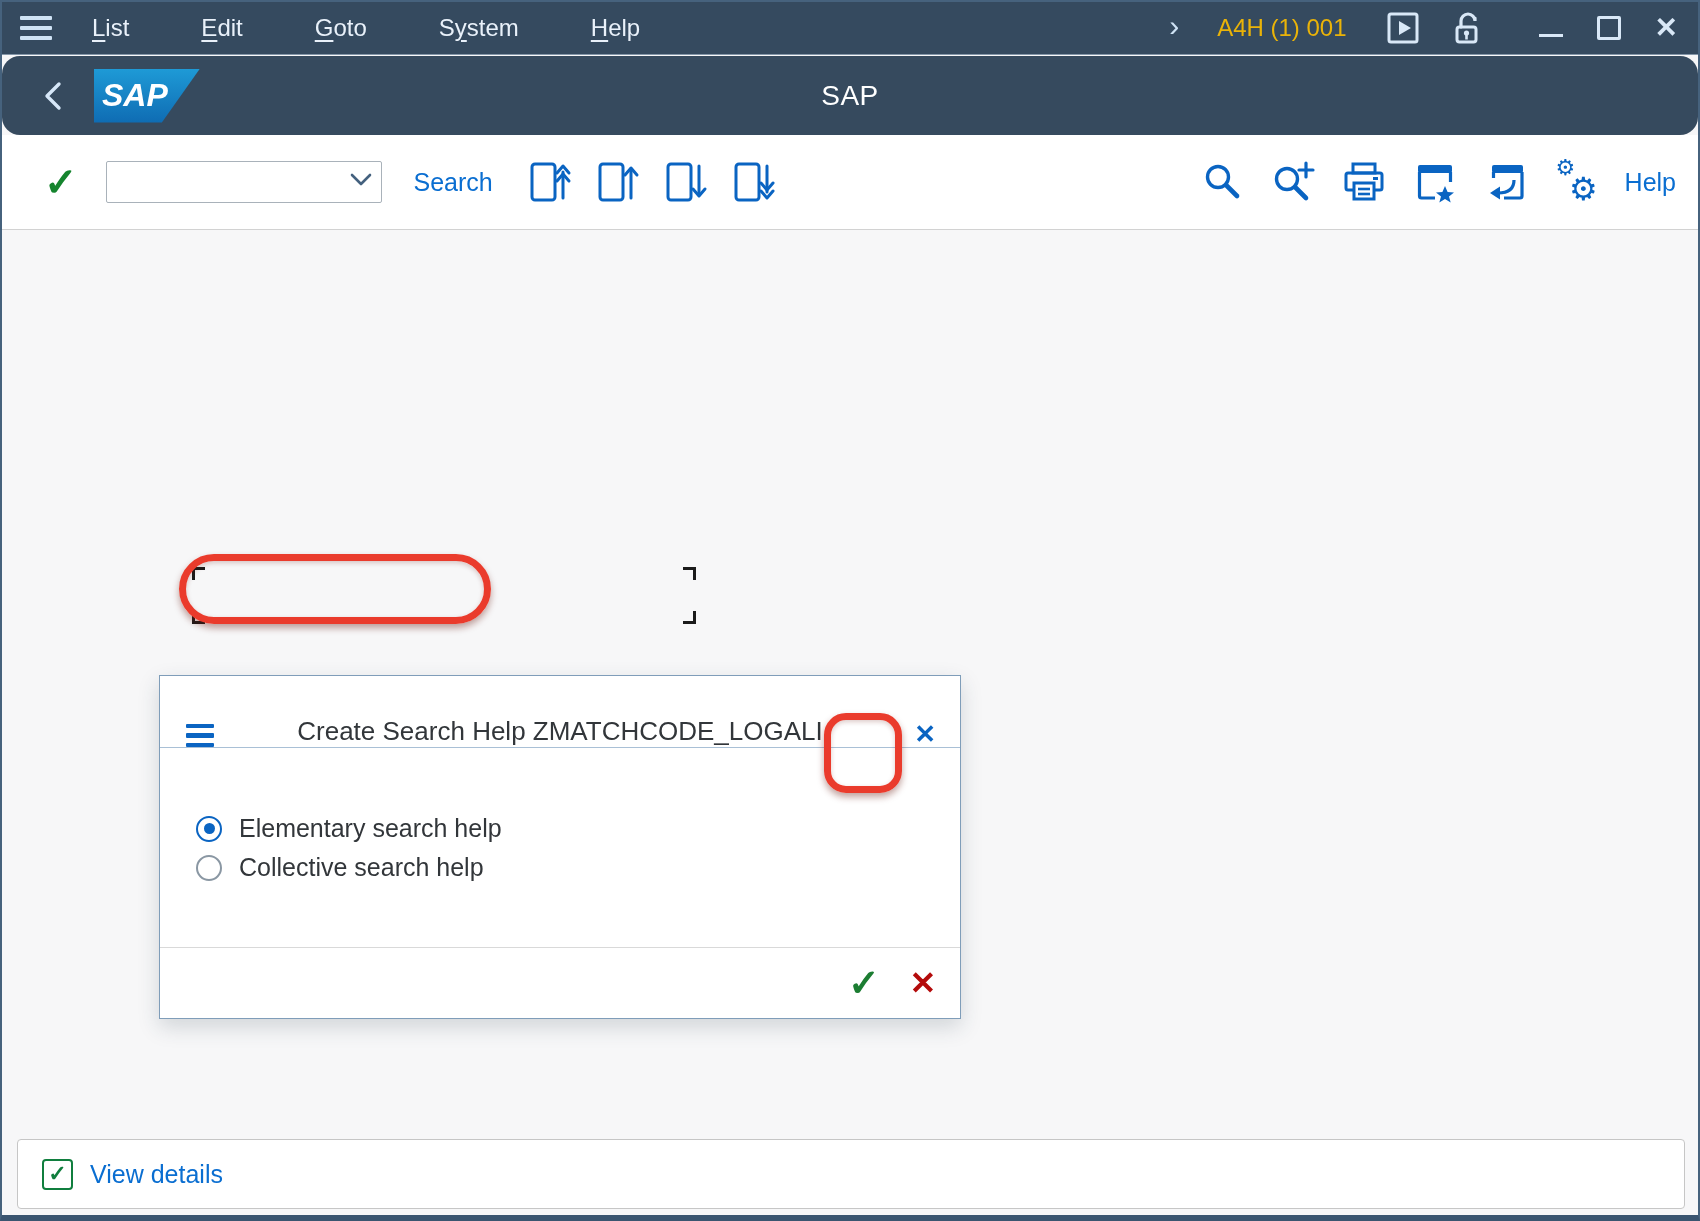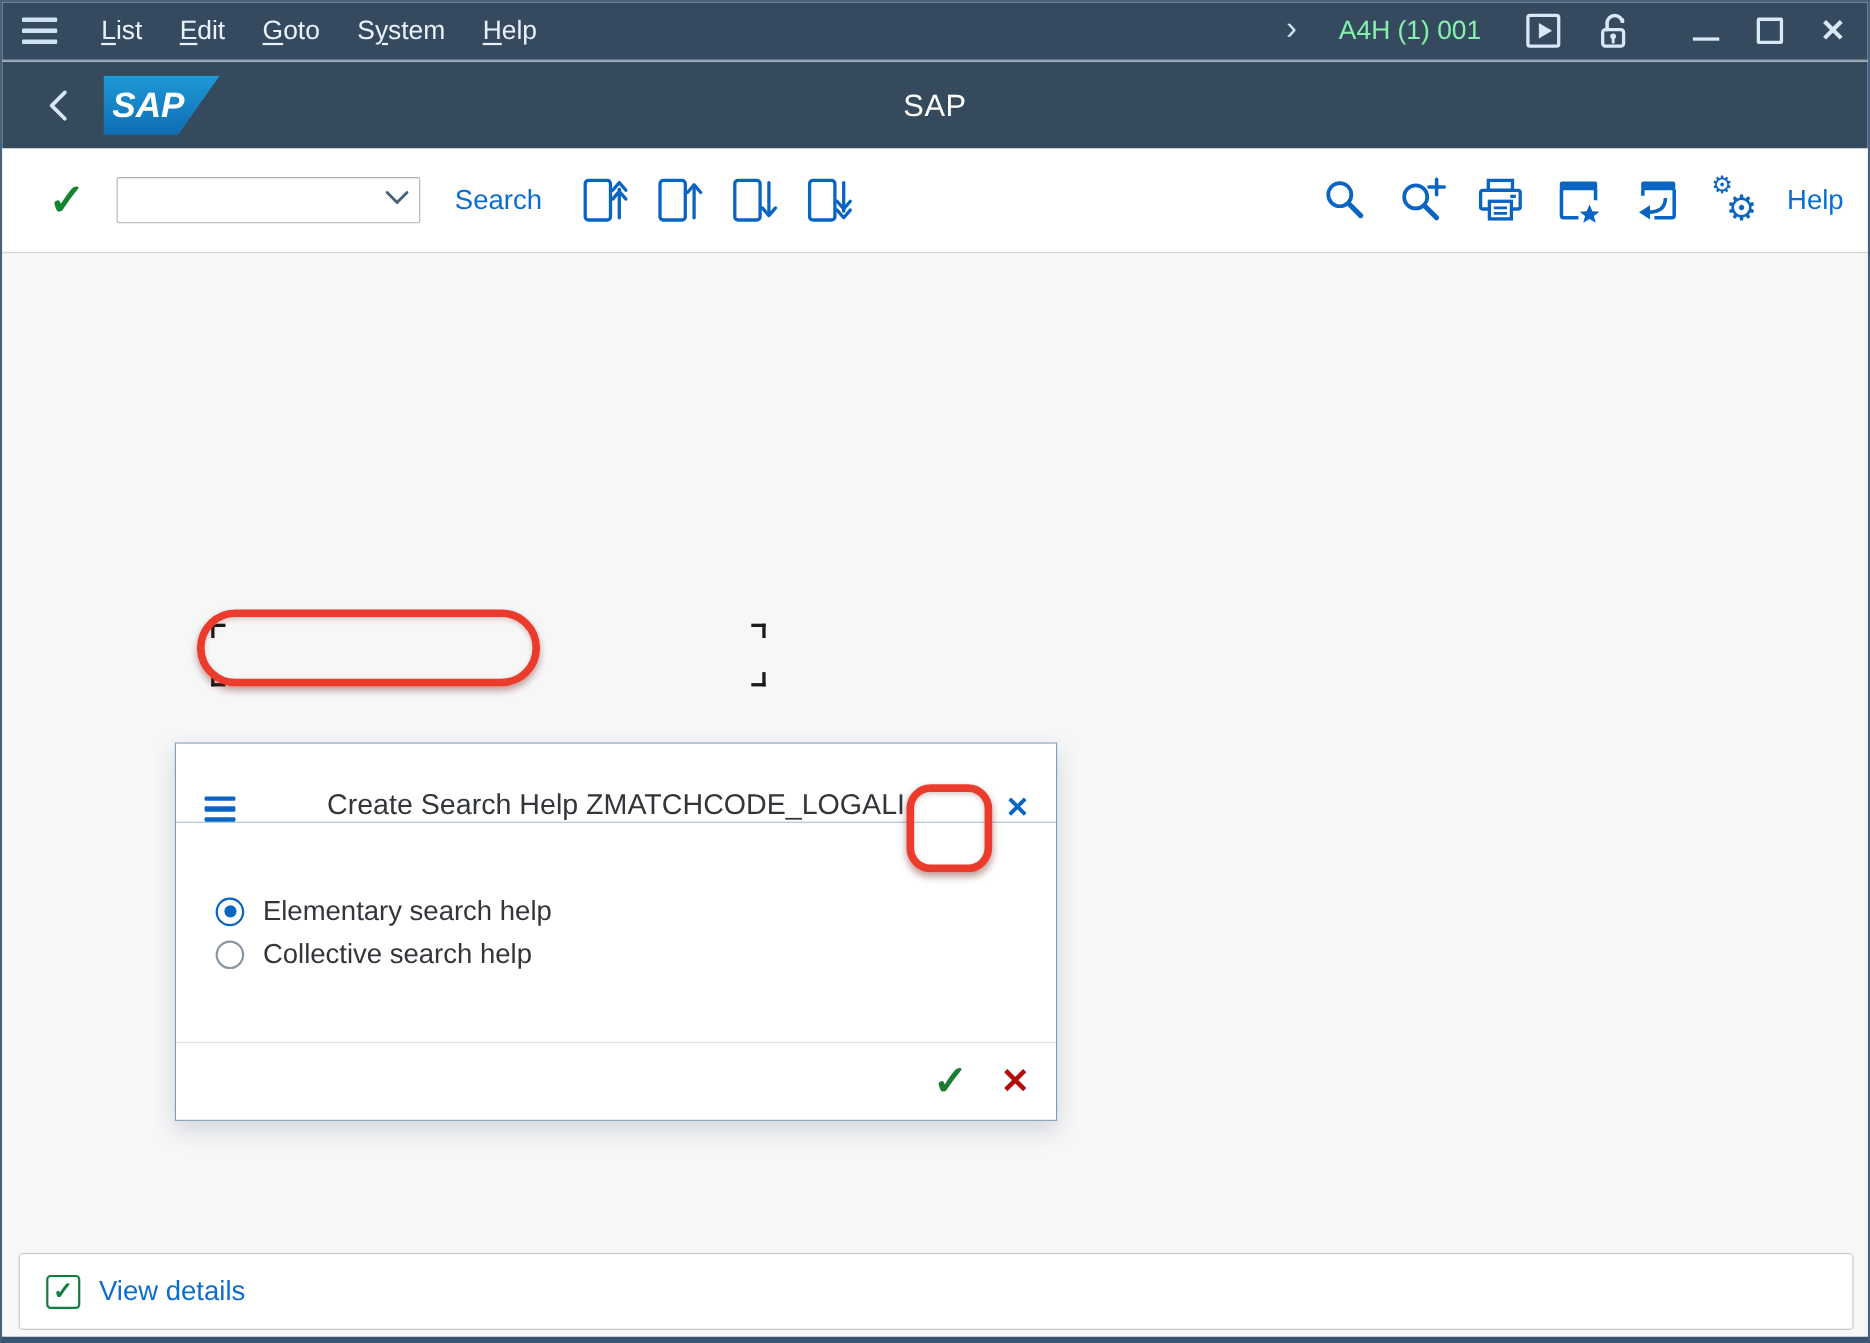--- a/index.html
+++ b/index.html
@@ -13,36 +13,36 @@
 
   
   .menubar {
     position:absolute; left:0; top:0; width:100%; height:53px;
     background:#354a5f; display:flex; align-items:center;
     padding:0 20px 0 18px; color:#e9f1fa;
     border-bottom:1px solid #8496a8;
   }
   .hamburger { width:32px; display:flex; flex-direction:column; gap:6px; margin-right:40px; cursor:pointer; }
   .hamburger i { display:block; height:4px; background:#cfe3f5; border-radius:1px; }
-  .menu-items { display:flex; gap:34px; font-size:24px; }
+  .menu-items { display:flex; gap:72px; font-size:24px; }
   .menu-item { cursor:pointer; }
   .menu-item u { text-decoration:underline; text-underline-offset:4px; text-decoration-thickness:1.5px; }
   .menubar-right { margin-left:auto; display:flex; align-items:center; gap:28px; }
   .mb-chevron { font-size:30px; color:#cfe3f5; line-height:1; padding-bottom:4px; cursor:pointer; }
-  .system-info { font-size:24px; color:#86efac; margin:0 10px; }
+  .system-info { font-size:24px; color:#eab308; margin:0 10px; }
   .mb-icon { width:36px; height:36px; display:flex; align-items:center; justify-content:center; color:#d9e8f7; cursor:pointer; }
   .win-controls { display:flex; align-items:center; gap:34px; margin-left:26px; }
   .win-min { width:24px; height:18px; border-bottom:3px solid #d9e8f7; cursor:pointer; }
   .win-max { width:24px; height:24px; border:3px solid #d9e8f7; border-radius:2px; cursor:pointer; }
   .win-close { font-size:28px; font-weight:700; color:#d9e8f7; cursor:pointer; line-height:1; }
 
   
   .header {
     position:absolute; left:0; top:54px; width:100%; height:79px;
-    background:#364a5e; display:flex; align-items:center; padding:0 24px;
+    background:#364a5e; display:flex; align-items:center; padding:0 24px;border-radius:18px;
   }
   .back-btn { color:#d6e7f8; margin-left:14px; margin-right:28px; cursor:pointer; display:flex; }
   .sap-logo {
     width:106px; height:54px; position:relative;
     background:linear-gradient(180deg,#1e9ad6 0%, #0f6cb3 100%);
     clip-path:polygon(0 0, 100% 0, 64% 100%, 0 100%);
     display:flex; align-items:center; padding-left:8px;
   }
   .sap-logo span { color:#fff; font-size:32px; font-weight:700; font-style:italic; letter-spacing:0; }
   .header-title {

